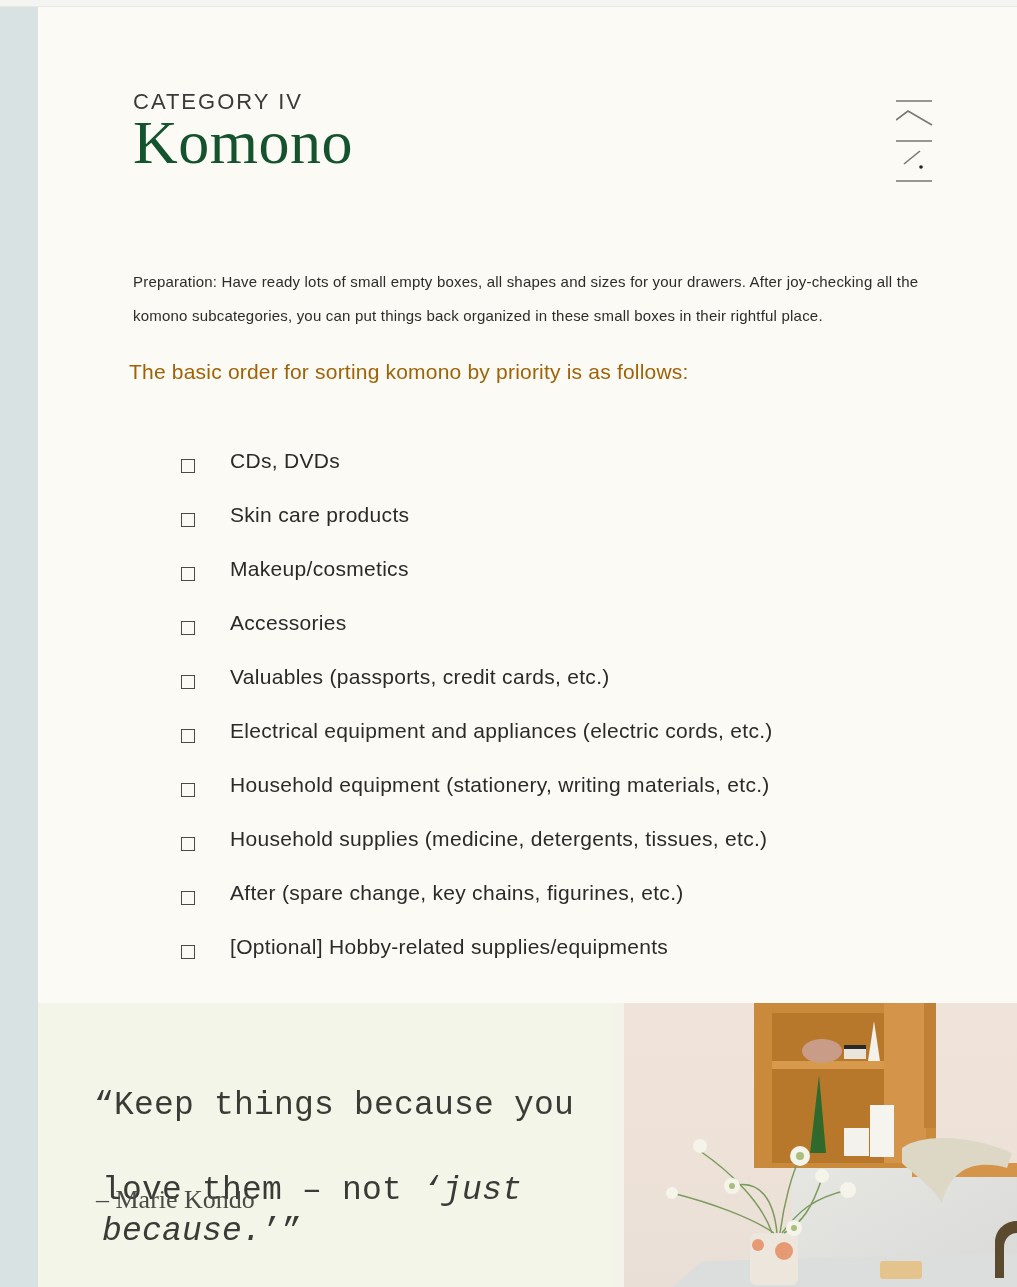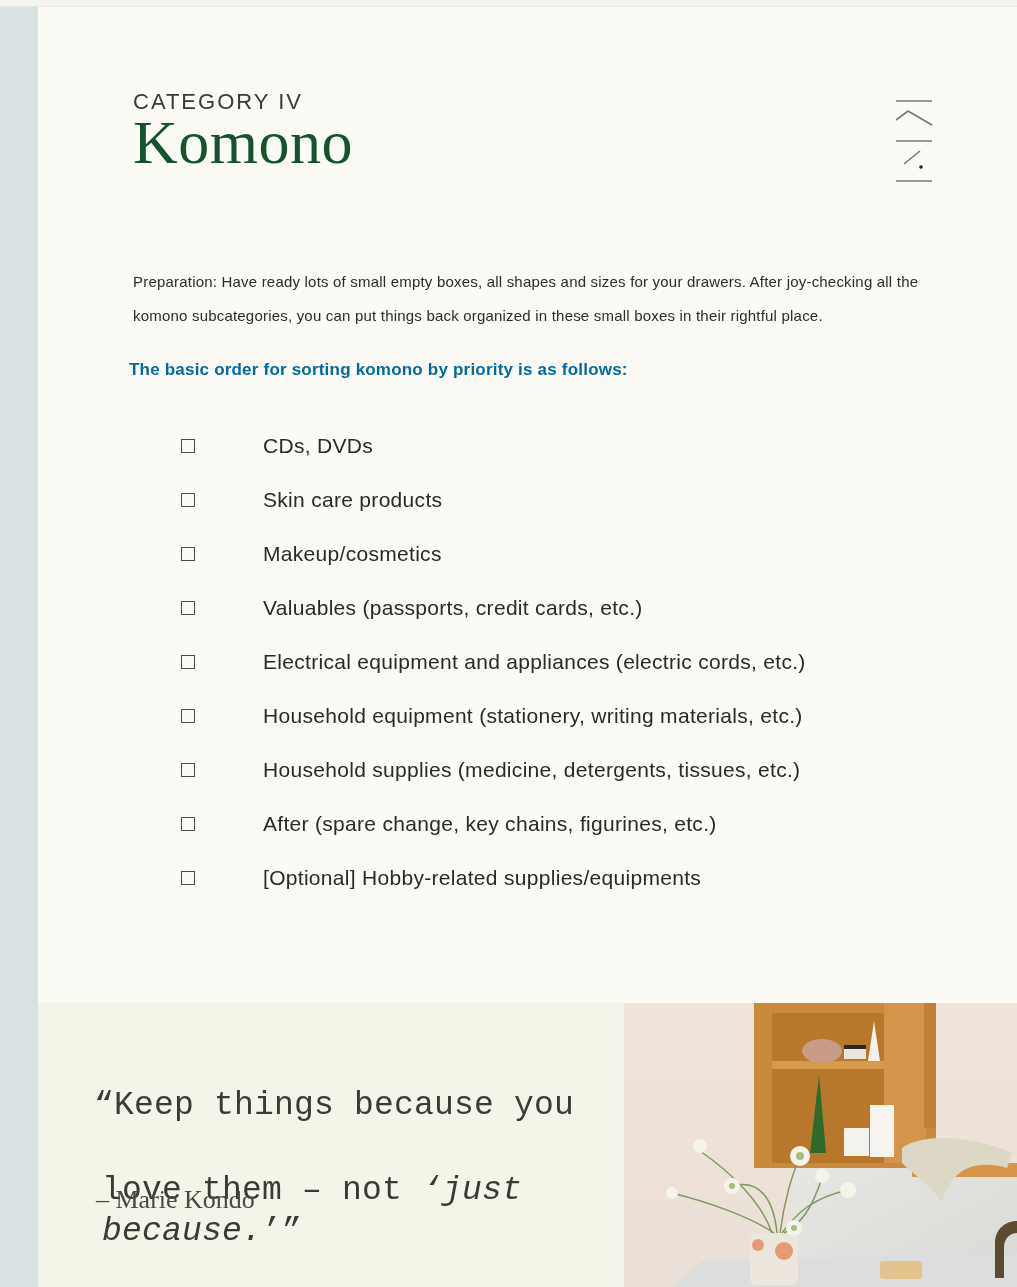--- a/index.html
+++ b/index.html
@@ -10,24 +10,24 @@
   .sidebar-strip { position: absolute; left: 0; top: 7px; width: 38px; height: 1280px; background: #d9e2e2; }
 
   .page { position: absolute; left: 38px; top: 7px; width: 979px; height: 996px; background: #fbfaf4; }
 
   .eyebrow { position: absolute; left: 95px; top: 82px; font-size: 22px; letter-spacing: 2px; color: #3a3a38; }
   .title { position: absolute; left: 95px; top: 100px; font-family: "Liberation Serif", serif; font-size: 62px; color: #14532d; letter-spacing: 0.5px; }
 
   .logo { position: absolute; left: 858px; top: 93px; width: 38px; height: 84px; }
 
   .intro { position: absolute; left: 95px; top: 242px; width: 800px; font-size: 15px; line-height: 34px; color: #2c2c2a; letter-spacing: 0.2px; margin-top: 16px; }
-  .lead { position: absolute; left: 91px; top: 353px; font-size: 17px; color: #0369a1; letter-spacing: 0.2px; font-weight: bold; }
+  .lead { position: absolute; left: 91px; top: 353px; font-size: 21px; color: #a16207; letter-spacing: 0.2px; }
 
   .checklist { position: absolute; left: 143px; top: 412px; list-style: none; }
-  .check-item { height: 54px; display: flex; align-items: center; cursor: pointer; gap: 33px; }
+  .check-item { height: 54px; display: flex; align-items: flex-end; cursor: pointer; }
   .checkbox { width: 14px; height: 14px; border: 1.4px solid #4a4a48; margin-right: 35px; flex-shrink: 0; background: transparent; }
   .check-label { font-size: 21px; color: #2a2a28; letter-spacing: 0.3px; }
 
   .quote-panel { position: absolute; left: 38px; top: 1003px; width: 574px; height: 284px; background: #f2f5e7; }
   .quote { position: absolute; left: 56px; top: 82px; font-family: Liberation Mono, monospace; font-size: 33px; line-height: 41px; color: #3a3a36; letter-spacing: 0.2px; }
   .quote em { font-style: italic; }
   .quote .line2 { display: block; padding-left: 8px; margin-top: 44px; }
   .attribution { position: absolute; left: 58px; top: 182px; font-family: Liberation Serif, serif; font-size: 26px; color: #4a4a46; }
 
   .photo { position: absolute; left: 612px; top: 1003px; width: 405px; height: 284px; overflow: hidden; background: #efe5dc; }
@@ -59,20 +59,24 @@
         <span class="checkbox"></span>
         <span class="check-label">CDs, DVDs</span>
       </li>
     <li class="check-item">
         <span class="checkbox"></span>
         <span class="check-label">Skin care products</span>
       </li>
     <li class="check-item">
         <span class="checkbox"></span>
         <span class="check-label">Makeup/cosmetics</span>
+      </li>
+    <li class="check-item">
+        <span class="checkbox"></span>
+        <span class="check-label">Accessories</span>
       </li>
     <li class="check-item">
         <span class="checkbox"></span>
         <span class="check-label">Valuables (passports, credit cards, etc.)</span>
       </li>
     <li class="check-item">
         <span class="checkbox"></span>
         <span class="check-label">Electrical equipment and appliances (electric cords, etc.)</span>
       </li>
     <li class="check-item">

